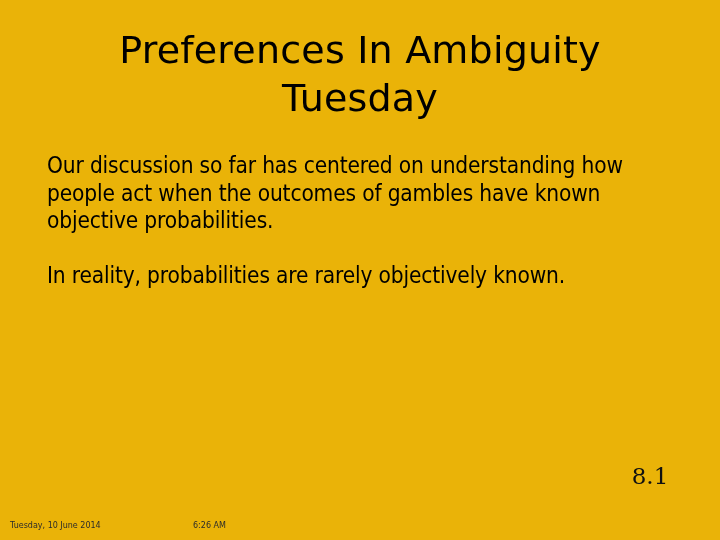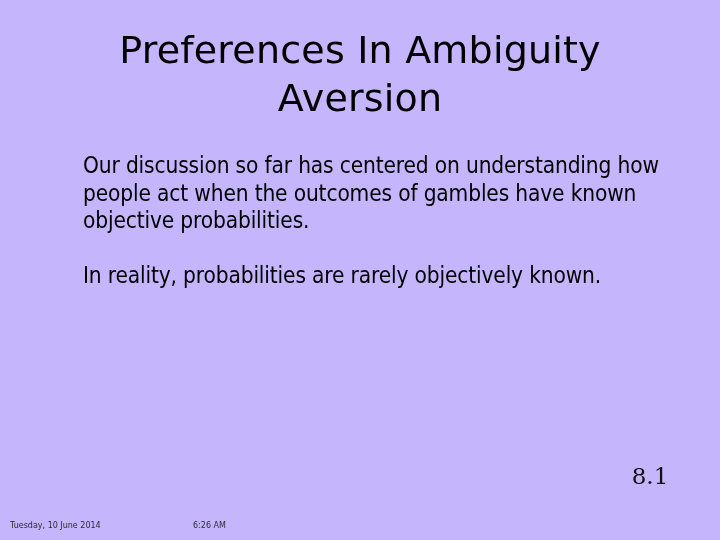--- a/index.html
+++ b/index.html
@@ -15,21 +15,21 @@
     color: #000000;
     position: relative;
   }
 
   #slide {
     position: absolute;
     left: 0;
     top: 0;
     width: 720px;
     height: 540px;
-    background: #c4b5fd;
+    background: #eab308;
   }
 
   
   #title-block {
     position: absolute;
     left: 60px;
     top: 26px;
     width: 600px;
     text-align: center;
   }
@@ -43,21 +43,20 @@
     color: #000000;
     white-space: nowrap;
   }
 
   
   #body-block {
     position: absolute;
     left: 47px;
     top: 152px;
     width: 610px;
-    margin-left: 36px;
   }
   .para {
     font-family: "DejaVu Sans Condensed", "DejaVu Sans", sans-serif;
     font-size: 22.5px;
     line-height: 27.5px;
     font-weight: 400;
     letter-spacing: -0.15px;
     color: #000000;
     margin: 0;
   }
@@ -98,21 +97,21 @@
   #footer-date { left: 0px; text-align: center; }
   #footer-time { left: 147px; margin-left: 36px; }
 </style>
 </head>
 <body>
 
 <div id="slide">
 
   <div id="title-block">
     <span class="title-line">Preferences In Ambiguity</span>
-    <span class="title-line">Aversion</span>
+    <span class="title-line">Tuesday</span>
   </div>
 
   <div id="body-block">
     <p class="para">Our discussion so far has centered on understanding how people act when the outcomes of gambles have known objective probabilities.</p>
     <div class="para-gap"></div>
     <p class="para">In reality, probabilities are rarely objectively known.</p>
     <div class="para-gap"></div>
   </div>
 
   <div id="slide-number">8.1</div>

